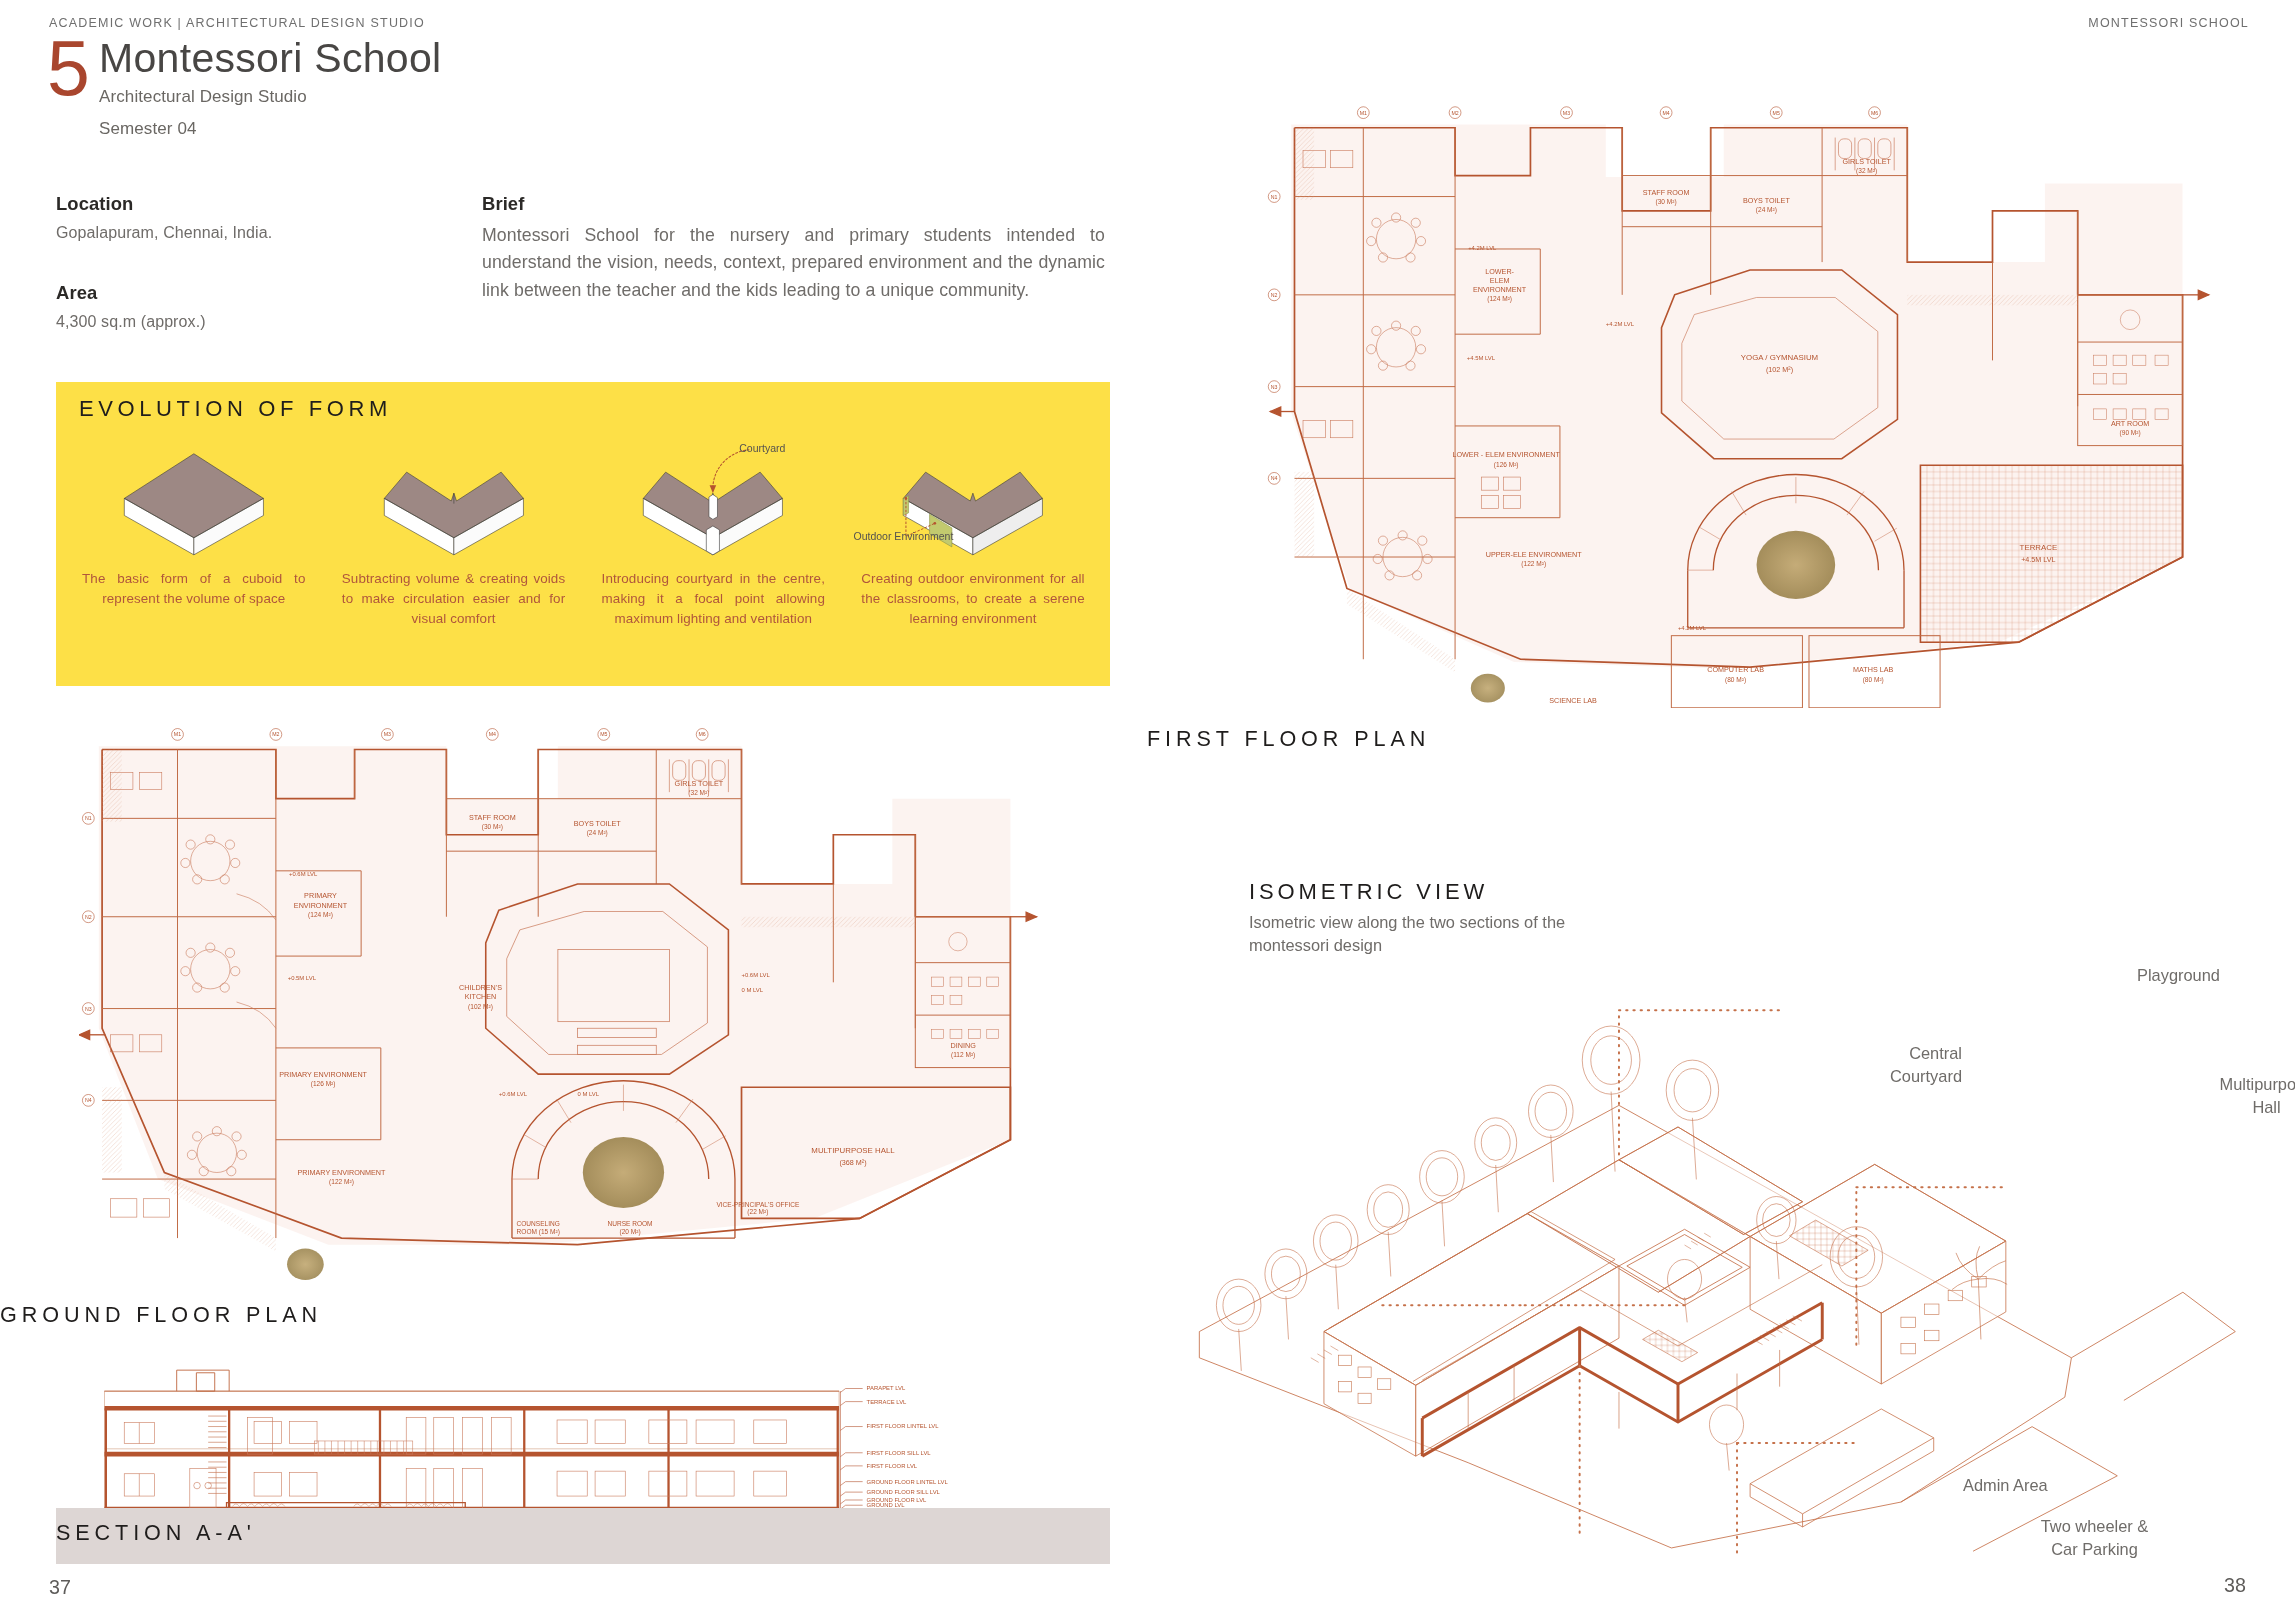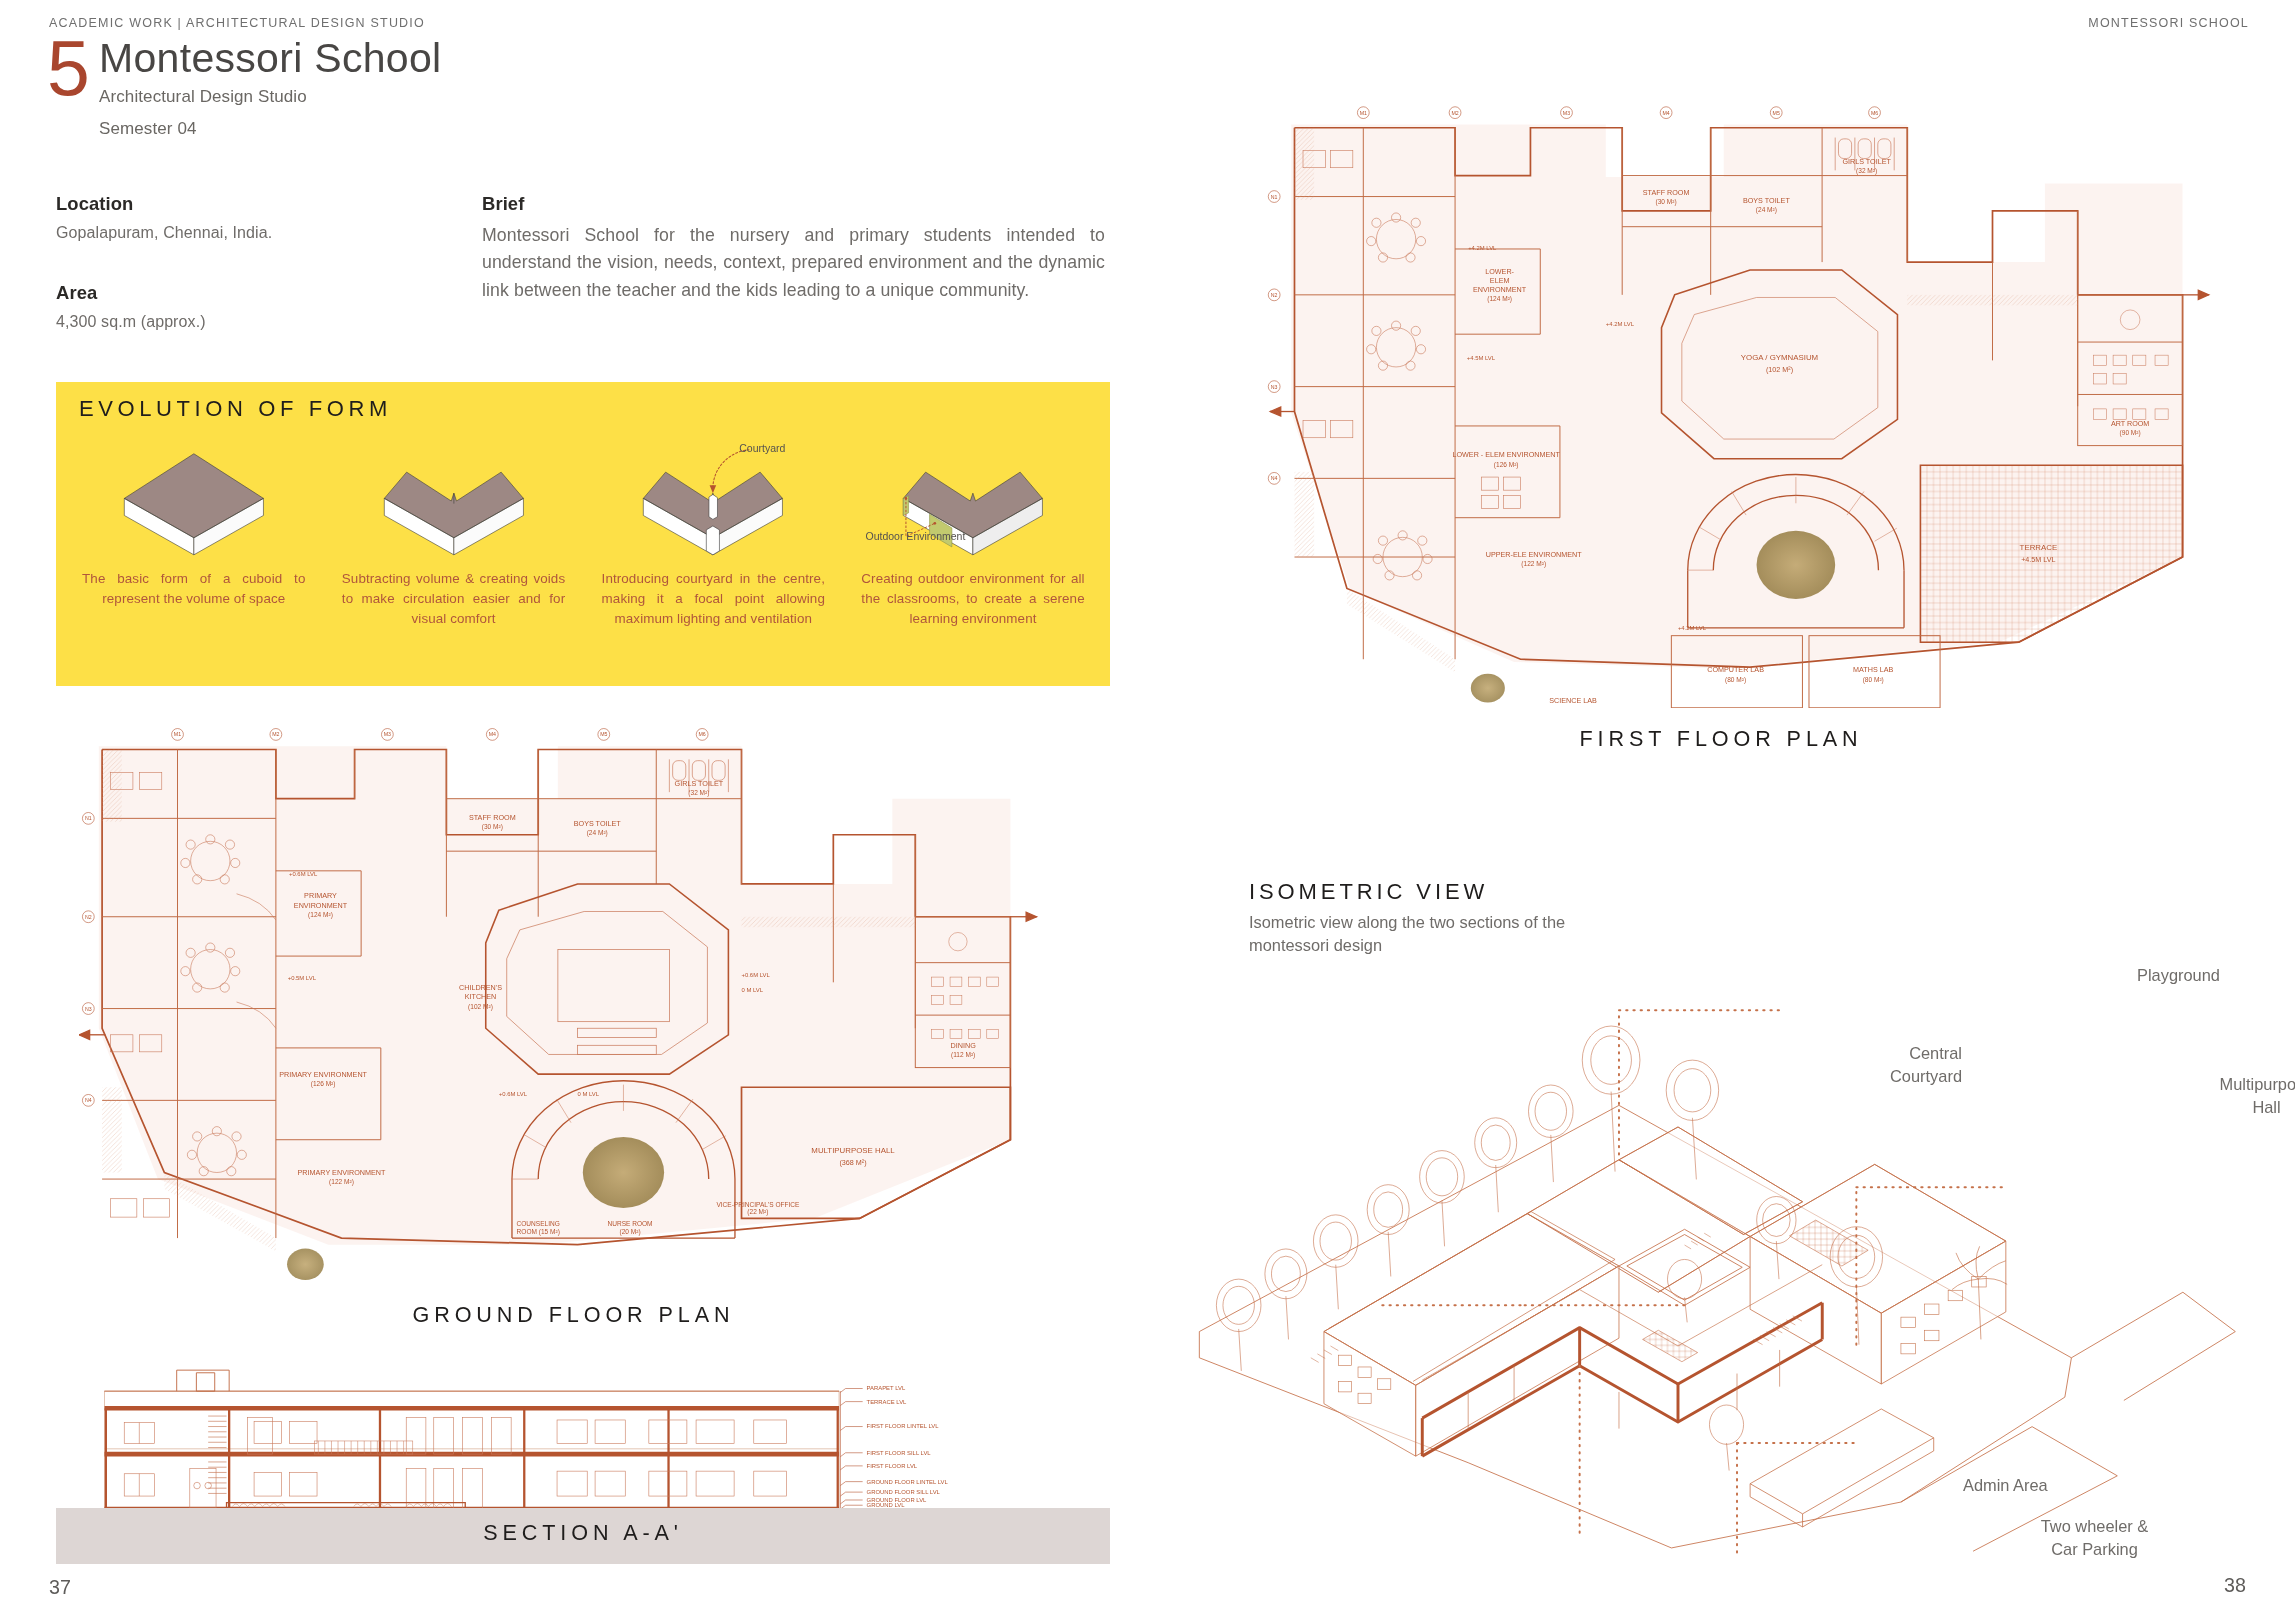--- a/index.html
+++ b/index.html
@@ -77,21 +77,21 @@
   }
   .evo-note {
     position:absolute; font-size:10.5px; color:#55524f; font-weight:300; line-height:1.25;
   }
 
   
   .plan-wrap-gf {
     position:absolute; left:79px; top:720px; width:984px; height:564px;
   }
   .cap-main {
-    position:absolute; text-align:center; font-size:21.6px;
+    position:absolute; font-size:21.6px;
     letter-spacing:4.9px; color:#1f1d1c; font-weight:300; white-space:nowrap;
   }
   .cap-gf { left:0; top:1302px; width:1147px; }
 
   .sec-wrap { position:absolute; left:98px; top:1357px; width:964px; height:164px; }
   .sec-band {
     position:absolute; left:56px; top:1508px; width:1054px; height:56px;
     background:#ddd6d4;
   }
   .cap-sec { left:56px; top:1520px; width:1054px; }
@@ -220,21 +220,21 @@
                 <polygon points="44,92 52,88 52,114 44,118" fill="#c2ca6e" stroke="#8d9445"></polygon>
                 <polygon points="84,116 118,137 118,166 84,146" fill="#c2ca6e" stroke="#8d9445"></polygon>
               </g>
               <g stroke="#b5542f" stroke-width="1.5" fill="none" stroke-dasharray="2.5 3.5" stroke-linecap="round">
                 <path d="M48,92 L48,150 L92,130"></path>
               </g>
               <circle cx="48" cy="92" r="2" fill="#b5542f"></circle>
               <circle cx="92" cy="130" r="2" fill="#b5542f"></circle>
             </svg>
           </div>
-          <div class="evo-note" style="left:4%; top:92px;margin-left:12px;">Outdoor
+          <div class="evo-note" style="left:4%; top:92px;">Outdoor
 Environment</div>
           <div class="evo-cap">Creating outdoor environment for all the classrooms, to create a serene learning environment</div>
         </div>
 
       </div>
     </div>
 
     <div class="plan-wrap-gf">
       <svg viewBox="0 0 1500 860" width="984" height="564" class="fp">
         <defs>

